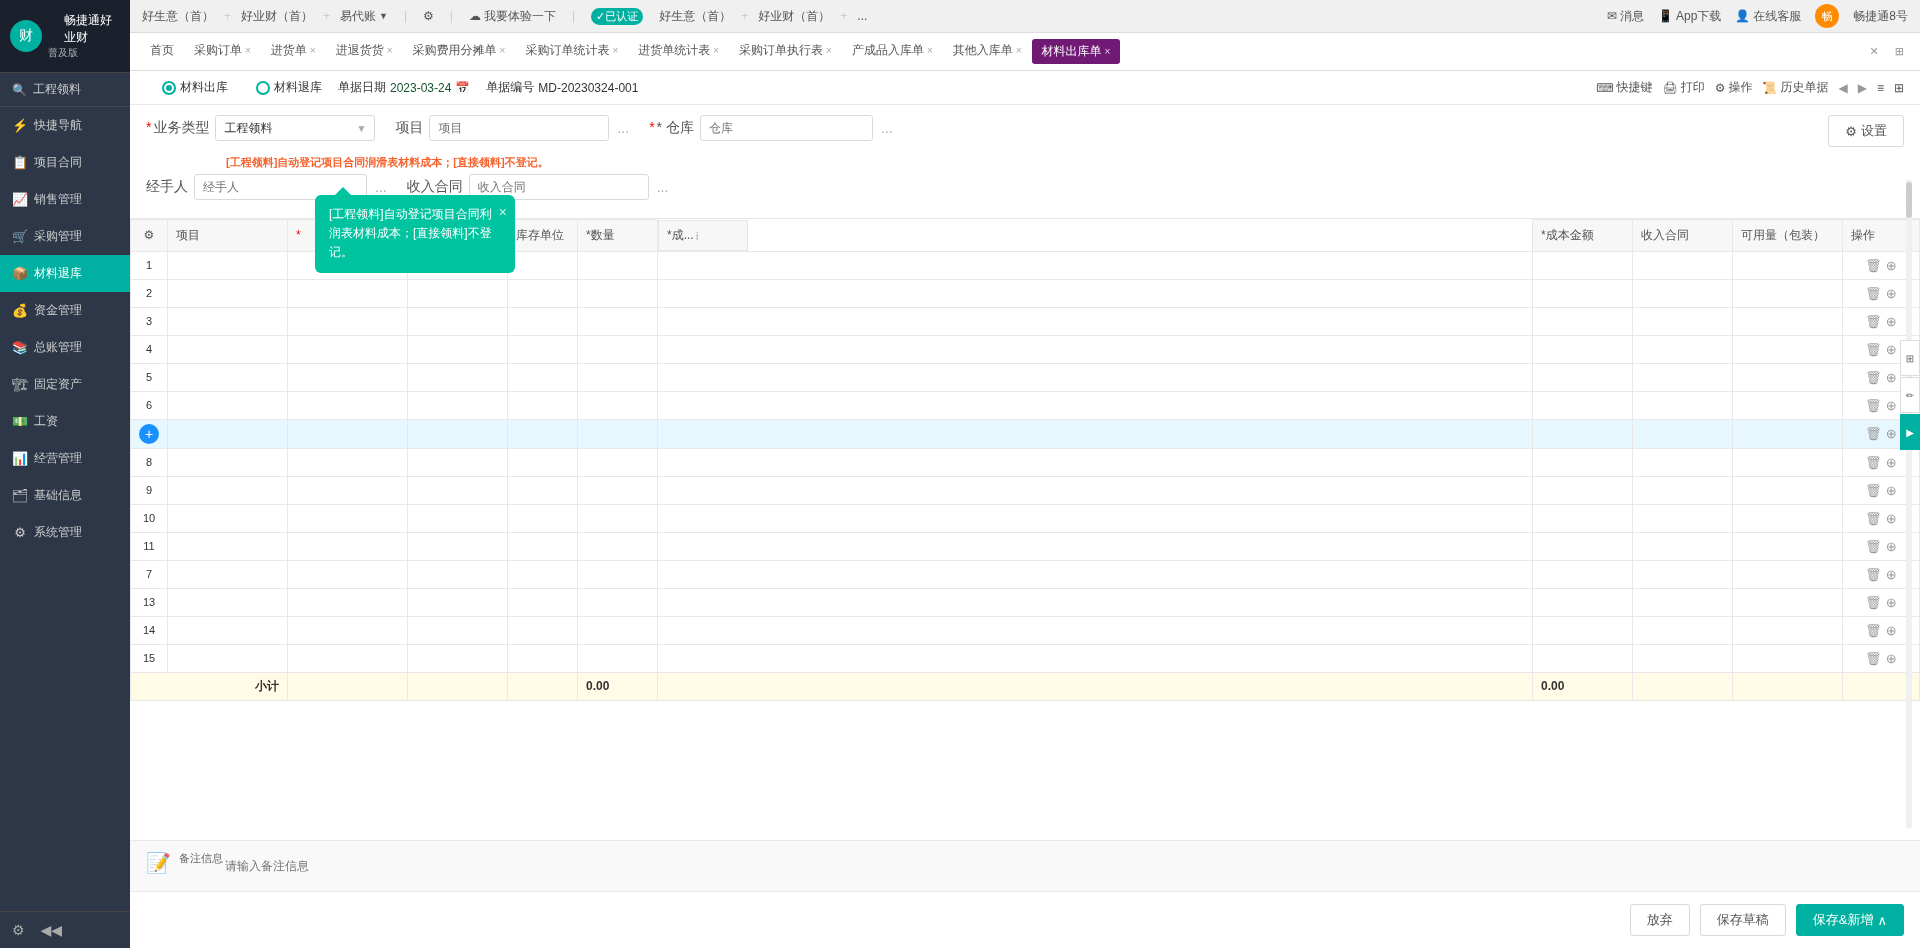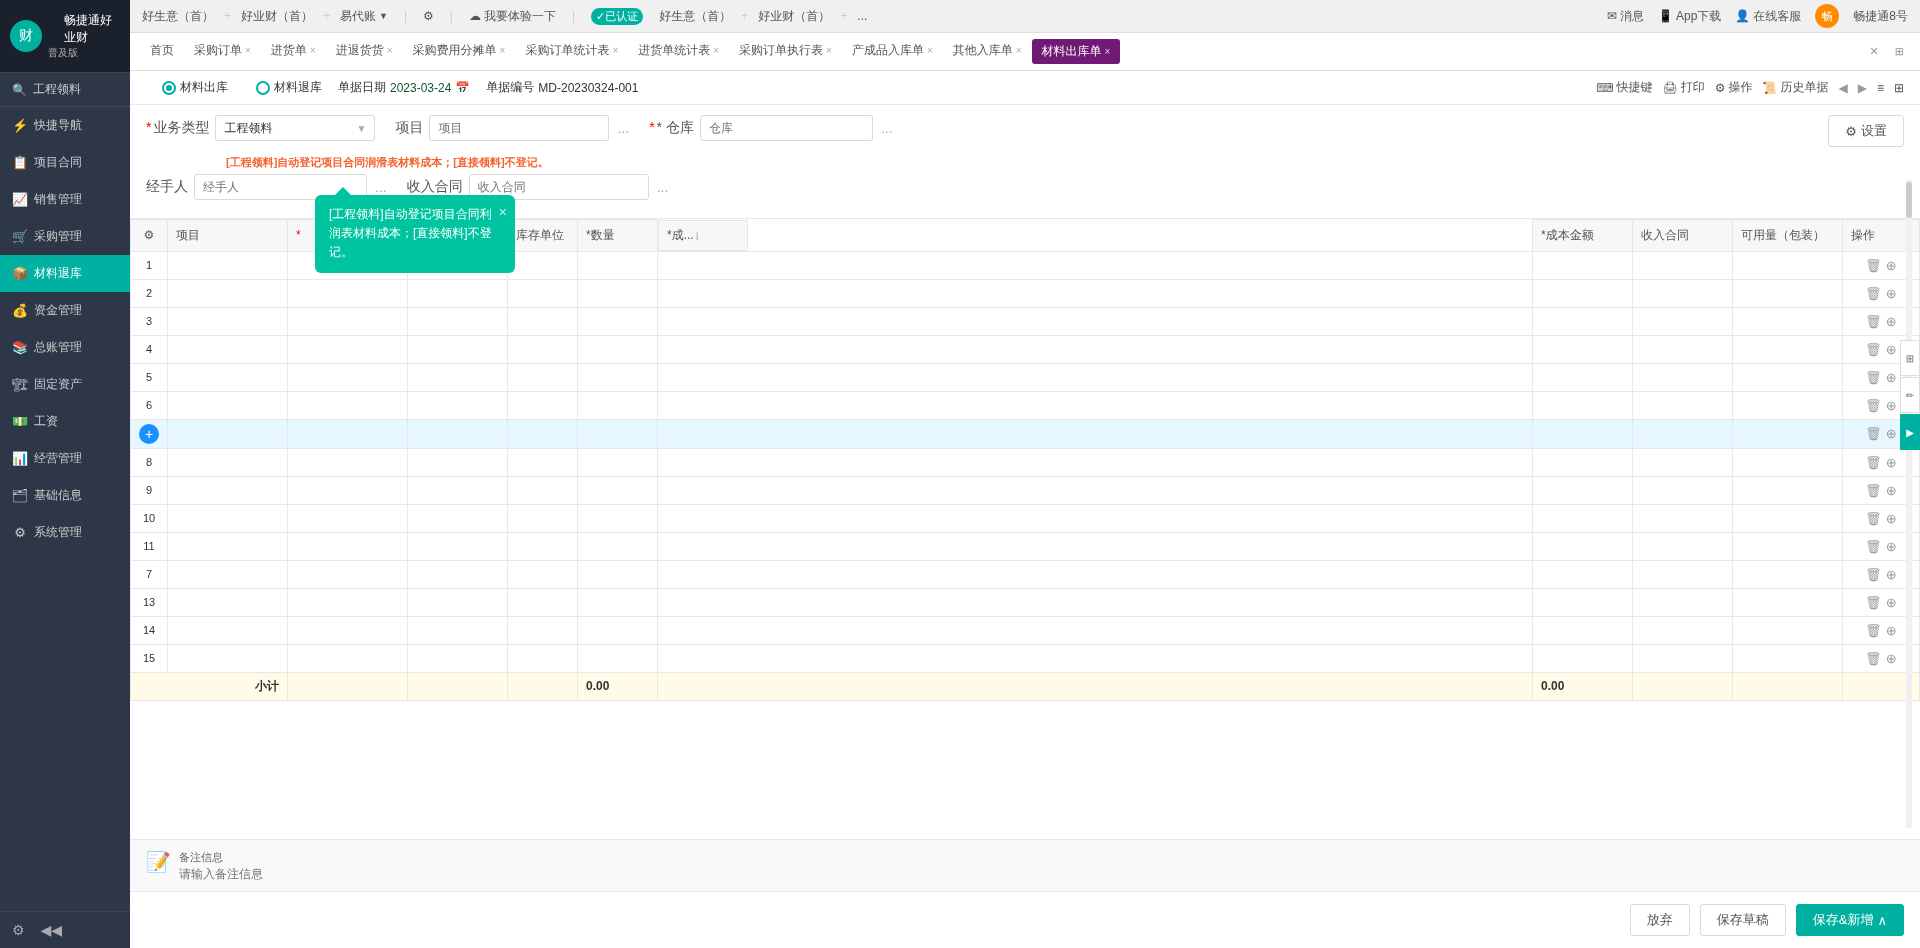--- a/index.html
+++ b/index.html
@@ -626,21 +626,21 @@
             <td style="background:#fffbe6;"></td>
             <td style="background:#fffbe6;"></td>
           </tr>
         </tbody>
       </table>
     </div>
 
     <div class="form-footer">
       <div class="footer-note">
         <span class="footer-note-icon">📝</span>
-        <div style="display:flex;flex-direction:column;gap:2px;">
+        <div style="display:flex;flex-direction:row;gap:2px;">
           <span style="font-size:11px;color:#666;">备注信息</span>
           <input class="footer-note-input" placeholder="请输入备注信息" style="">
         </div>
       </div>
     </div>
 
     <div class="action-bar">
       <button class="btn btn-default">放弃</button>
       <button class="btn btn-default">保存草稿</button>
       <button class="btn btn-save-new">

